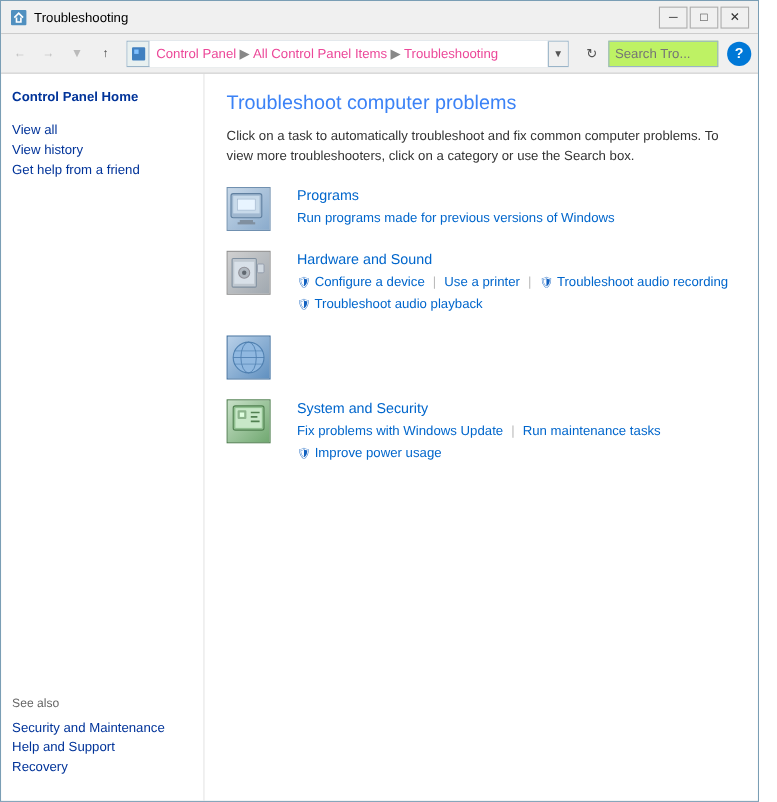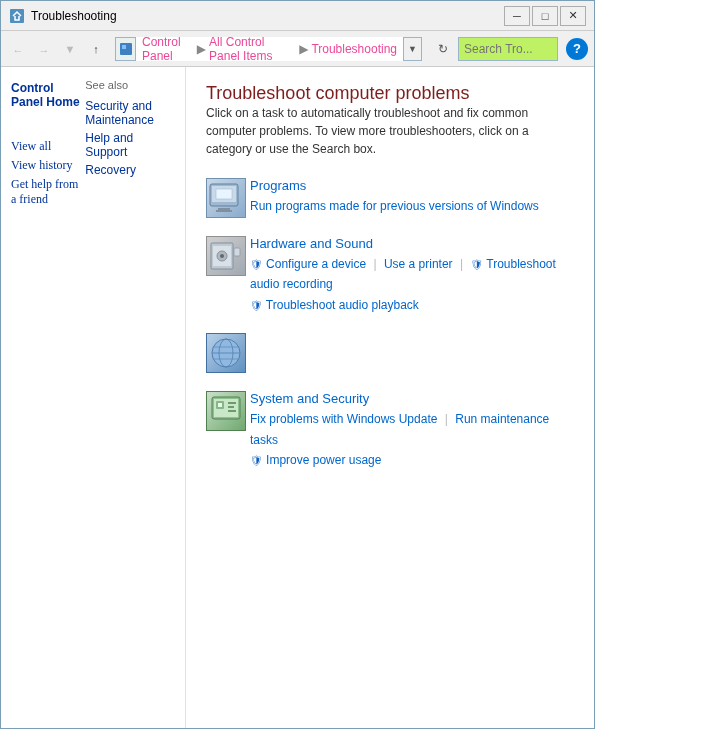--- a/index.html
+++ b/index.html
@@ -1,19 +1,19 @@
 <!DOCTYPE html>
 <html><head>
   <meta charset="utf-8">
   <style>
     * { margin: 0; padding: 0; box-sizing: border-box; }
     body { font-family: 'Segoe UI', Arial, sans-serif; font-size: 12px; background: #fff; overflow: hidden; }
 
     
-    .window { width: 595px; height: 729px; display: flex; flex-direction: column; border: 1px solid #7a9eb5; background: #f0f0f0; }
+    .window { width: 690px; height: 729px; display: flex; flex-direction: column; border: 1px solid #7a9eb5; background: #f0f0f0; }
 
     
     .titlebar { height: 30px; background: #f0f0f0; display: flex; align-items: center; padding: 0 8px; border-bottom: 1px solid #ccc; user-select: none; }
     .titlebar-icon { width: 16px; height: 16px; margin-right: 6px; display: flex; align-items: center; justify-content: center; }
     .titlebar-title { flex: 1; font-size: 12px; color: #000; }
     .titlebar-controls { display: flex; gap: 2px; }
     .titlebar-btn { width: 26px; height: 20px; background: #f0f0f0; border: 1px solid #adadad; display: flex; align-items: center; justify-content: center; font-size: 11px; cursor: pointer; color: #333; }
 
     
     .navbar { height: 36px; background: #f0f0f0; display: flex; align-items: center; padding: 0 6px; border-bottom: 1px solid #ccc; gap: 4px; }
@@ -24,35 +24,35 @@
     .address-sep { color: #888; margin: 0 3px; }
     .address-dropdown { width: 18px; height: 22px; border: none; border-left: 1px solid #9ab4c8; background: #f0f0f0; cursor: pointer; display: flex; align-items: center; justify-content: center; font-size: 9px; color: #555; }
     .address-refresh { width: 22px; height: 22px; background: transparent; border: 1px solid transparent; cursor: pointer; display: flex; align-items: center; justify-content: center; font-size: 12px; color: #555; margin-left: 2px; }
     .search-box { height: 24px; width: 100px; border: 1px solid #9ab4c8; display: flex; align-items: center; background: #bef264; }
     .search-input { flex: 1; border: none; outline: none; padding: 0 5px; font-size: 12px; color: #666; background: transparent; }
 
     
     .content-area { display: flex; flex: 1; overflow: hidden; }
 
     
-    .sidebar { width: 185px; background: #fff; border-right: 1px solid #e0e0e0; padding: 12px 10px; display: flex; justify-content: space-between; }
+    .sidebar { width: 185px; background: #fff; border-right: 1px solid #e0e0e0; padding: 12px 10px; display: flex; flex-direction: column; justify-content: space-between; }
     .sidebar-top { display: flex; flex-direction: column; gap: 2px; }
     .sidebar-heading { font-size: 12px; font-weight: bold; color: #003399; margin-bottom: 8px; }
     .sidebar-link { font-size: 12px; color: #003399; cursor: pointer; text-decoration: none; padding: 2px 0; display: block; }
     .sidebar-bottom { padding-bottom: 10px; }
     .see-also { font-size: 11px; color: #666; margin-bottom: 6px; }
     .sidebar-bottom-link { font-size: 12px; color: #003399; cursor: pointer; text-decoration: none; display: block; padding: 2px 0; }
 
     
     .main-panel { flex: 1; background: #fff; padding: 16px 20px; overflow-y: auto; }
-    .main-title { font-size: 18px; color: #7f1d1d; font-weight: normal; margin-bottom: 0; }
+    .main-title { font-size: 18px; color: #3b82f6; font-weight: normal; margin-bottom: 10px; }
     .main-description { font-size: 12px; color: #333; line-height: 1.5; margin-bottom: 20px; }
 
     
-    .category-item { display: flex; align-items: flex-start; margin-bottom: 18px; gap: 4px; }
+    .category-item { display: flex; align-items: flex-start; margin-bottom: 18px; gap: 24px; }
     .category-icon { width: 40px; height: 40px; flex-shrink: 0; display: flex; align-items: center; justify-content: center; }
     .category-content { flex: 1; }
     .category-title { font-size: 13px; color: #0066cc; font-weight: normal; cursor: pointer; margin-bottom: 3px; }
     .category-links { font-size: 12px; color: #0066cc; line-height: 1.7; }
     .category-link { color: #0066cc; cursor: pointer; text-decoration: none; }
     .link-sep { color: #bbb; margin: 0 4px; }
 
     
     .help-btn { width: 22px; height: 22px; border-radius: 50%; background: #0078d7; color: #fff; font-weight: bold; font-size: 13px; border: none; cursor: pointer; display: flex; align-items: center; justify-content: center; position: absolute; right: 8px; top: 68px; }
 
@@ -114,21 +114,21 @@
     </div>
 
     <button class="help-btn" style="position:relative; right:auto; top:auto; margin-left:4px;">?</button>
   </div>
 
   <div class="content-area">
 
     <div class="sidebar">
       <div class="sidebar-top">
         <a class="sidebar-heading sidebar-link">Control Panel Home</a>
-        <div style="margin-top:16px;font-family:Liberation Serif, serif;">
+        <div style="margin-top:2px;">
           <a class="sidebar-link">View all</a>
           <a class="sidebar-link">View history</a>
           <a class="sidebar-link">Get help from a friend</a>
         </div>
       </div>
       <div class="sidebar-bottom">
         <div class="see-also">See also</div>
         <a class="sidebar-bottom-link">Security and Maintenance</a>
         <a class="sidebar-bottom-link">Help and Support</a>
         <a class="sidebar-bottom-link">Recovery</a>

